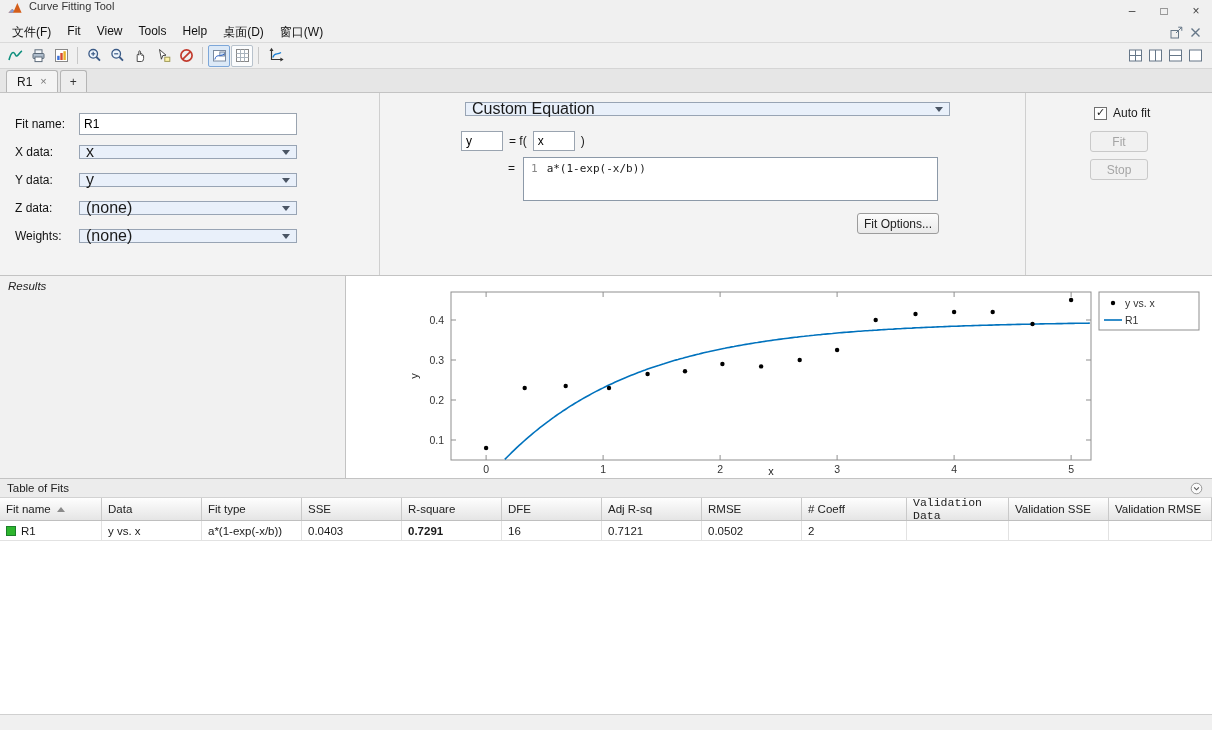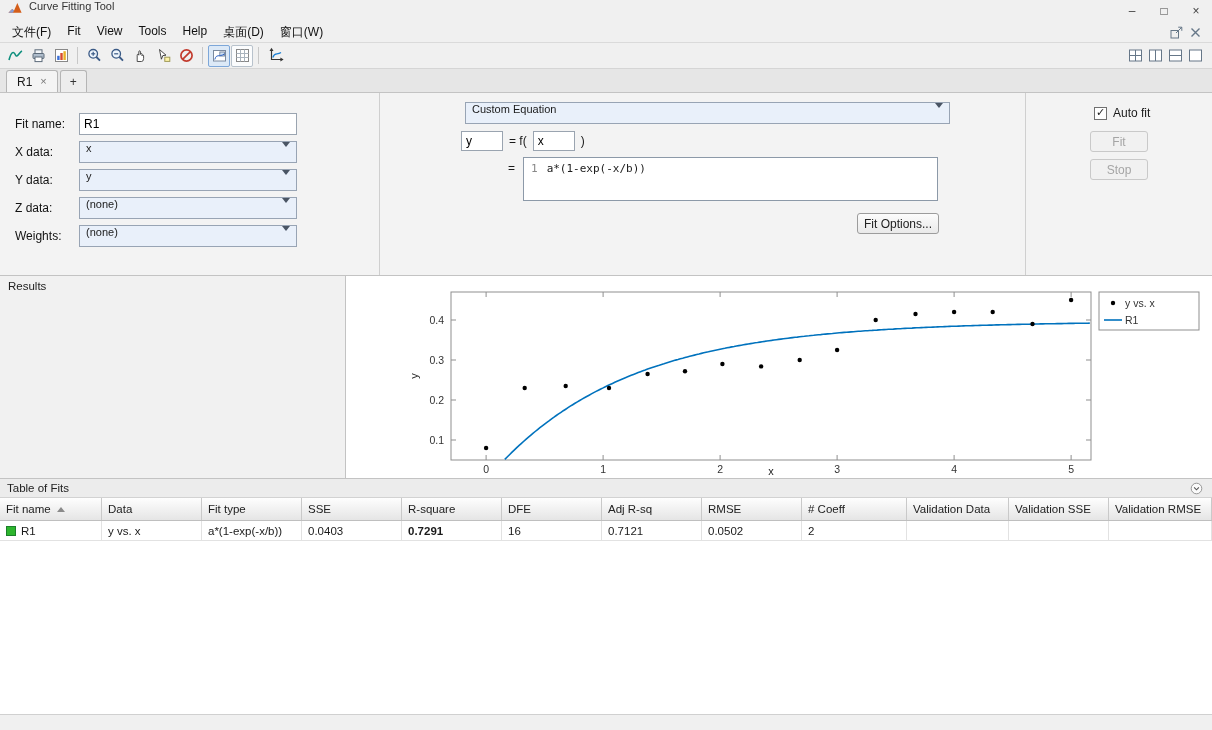--- a/index.html
+++ b/index.html
@@ -33,42 +33,42 @@
   .tab{height:22px;display:flex;align-items:center;gap:8px;padding:0 10px;background:#f4f4f4;border:1px solid #b5b5b5;border-bottom:none;border-radius:3px 3px 0 0;font-size:12px;}
   .tab-close{color:#777;font-size:11px;line-height:1;}
   .tab.add{margin-left:2px;padding:0 9px;background:#ededed;color:#333;}
 
   
   #fit-panel{height:183px;display:flex;background:#f3f3f3;border-bottom:1px solid #c3c3c3;}
   #fit-fields{width:380px;border-right:1px solid #cfcfcf;padding:20px 0 0 15px;}
   .field-row{display:flex;align-items:center;height:22px;margin-bottom:6px;}
   .field-label{width:64px;font-size:12px;color:#111;}
   .text-input{width:218px;height:22px;border:1px solid #9aa4b0;background:#fff;font:12px "Liberation Sans",sans-serif;padding:0 4px;}
-  .combo{width:218px;height:22px;border:1px solid #98a4b4;background:var(--combo-fill,#e9f0fa);display:flex;align-items:flex-start;padding:0 6px;font-size:11px;cursor:default;}
+  .combo{width:218px;height:14px;border:1px solid #98a4b4;background:var(--combo-fill,#e9f0fa);display:flex;align-items:center;padding:0 6px;font-size:16px;cursor:default;}
   .combo-arrow{margin-left:auto;width:0;height:0;border-left:4px solid transparent;border-right:4px solid transparent;border-top:5px solid #4a5564;}
   #eq-col{flex:1;position:relative;border-right:1px solid #cfcfcf;}
   #eq-type{position:absolute;left:85px;top:9px;width:485px;}
   #eq-row{position:absolute;left:81px;top:38px;display:flex;align-items:center;gap:6px;}
   .eq-input{width:42px;height:20px;border:1px solid #9aa4b0;background:#fff;font:12px "Liberation Sans",sans-serif;padding:0 4px;}
   #eq-equals{position:absolute;left:128px;top:68px;font-size:12px;}
   #eq-box{position:absolute;left:143px;top:64px;width:415px;height:44px;background:#fff;border:1px solid #8c99a8;padding:4px 7px;font-family:"DejaVu Sans Mono",monospace;font-size:11px;display:flex;gap:9px;align-items:flex-start;}
   #eq-line-no{color:#888;}
   #fit-options-btn{position:absolute;left:477px;top:120px;width:82px;height:21px;}
   #fit-ctrl-col{width:186px;position:relative;}
   .autofit-row{position:absolute;left:68px;top:13px;display:flex;align-items:center;gap:6px;font-size:12px;}
   .checkbox{width:13px;height:13px;border:1px solid #707070;background:#fff;position:relative;display:inline-block;}
   .checkbox.checked::after{content:"\2713";position:absolute;left:1px;top:-2px;font-size:11px;color:#222;}
   .btn{background:linear-gradient(#fcfcfc,#e9e9e9);border:1px solid #9c9c9c;border-radius:3px;font:12px "Liberation Sans",sans-serif;color:#222;display:flex;align-items:center;justify-content:center;cursor:default;}
   .btn.disabled{color:#a5a5a5;background:#f1f1f1;border-color:#c9c9c9;}
   #fit-btn{position:absolute;left:64px;top:38px;width:58px;height:21px;}
   #stop-btn{position:absolute;left:64px;top:66px;width:58px;height:21px;}
 
   
   #middle{height:203px;display:flex;border-bottom:1px solid #c3c3c3;}
-  #results-panel{width:346px;background:#f1f1f1;border-right:1px solid #c3c3c3;position:relative;}
+  #results-panel{width:346px;background:#f1f1f1;border-right:1px solid #c3c3c3;position:relative;font-style:italic;}
   #results-title{padding:4px 8px 0 8px;font-size:11.5px;color:#222;}
   #results-box{position:absolute;left:6px;top:20px;right:7px;bottom:7px;background:#fff;border:1px solid #8f8f8f;padding:3px 6px;overflow:hidden;}
   #results-text{font-family:"DejaVu Sans Mono",monospace;font-size:9.5px;line-height:1.38;color:#111;white-space:pre;}
   #plot-panel{flex:1;background:#fff;}
   .tick{font:10.5px "Liberation Sans",sans-serif;fill:#333;}
   .axlabel{font:11px "Liberation Sans",sans-serif;fill:#222;}
 
   
   #tof{height:235px;display:flex;flex-direction:column;background:#bef264;justify-content:space-between;}
   #tof-titlebar{height:19px;background:#ececec;border-bottom:1px solid #d2d2d2;display:flex;align-items:center;padding:0 7px;font-size:11.5px;color:#222;flex:none;}
@@ -405,21 +405,21 @@
         </div>
         <div class="tof-col" style="width: 100px;">
           <span>Adj R-sq</span>
         </div>
         <div class="tof-col" style="width: 100px;">
           <span>RMSE</span>
         </div>
         <div class="tof-col" style="width: 105px;">
           <span># Coeff</span>
         </div>
-        <div class="tof-col" style="width: 102px;">
+        <div class="tof-col" style="width: 102px; font-family: Liberation Mono, monospace;">
           <span>Validation Data</span>
         </div>
         <div class="tof-col" style="width: 100px;">
           <span>Validation SSE</span>
         </div>
         <div class="tof-col" style="width: 103px;">
           <span>Validation RMSE</span>
         </div>
       </div>
     <div id="tof-rows">

